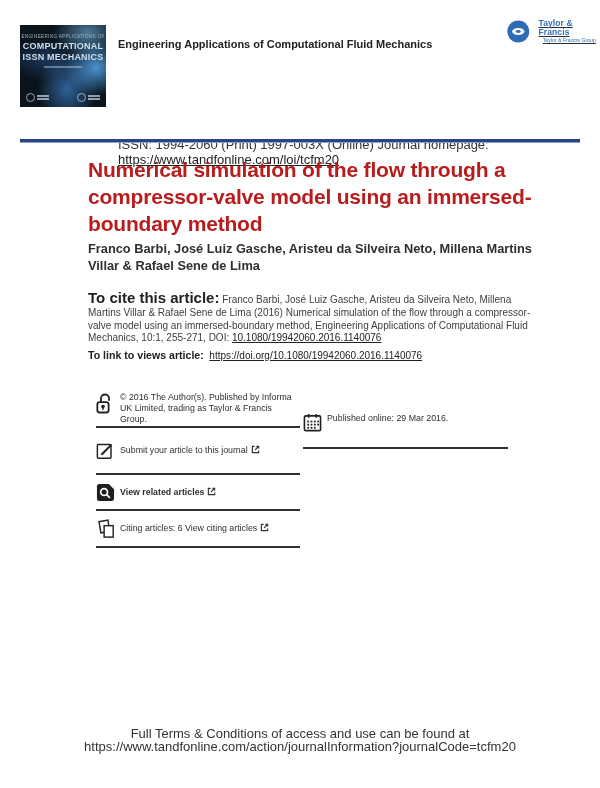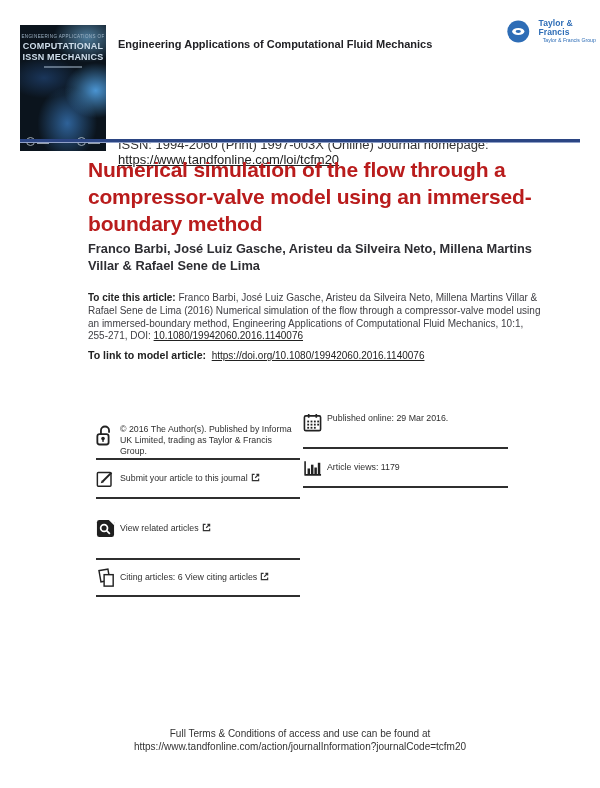--- a/index.html
+++ b/index.html
@@ -1,75 +1,75 @@
 <!DOCTYPE html>
 <html><head>
 <meta charset="utf-8">
 <style>
   html,body{margin:0;padding:0;background:#ffffff;}
   body{width:600px;height:788px;position:relative;overflow:hidden;
        font-family:"Liberation Sans","DejaVu Sans",sans-serif;color:#2d2d31;}
   .abs{position:absolute;}
 
   
-  .cover{left:20px;top:25px;width:86px;height:126px;box-sizing:border-box;
+  .cover{left:20px;top:25px;width:86px;height:82px;box-sizing:border-box;
     padding-top:9px;text-align:center;color:#c6d6e4;
     background:
       radial-gradient(55px 40px at 78% 10%, rgba(130,205,255,.55), transparent 62%),
       radial-gradient(52px 46px at 88% 52%, rgba(90,180,255,.8), transparent 60%),
       radial-gradient(46px 56px at 55% 78%, rgba(70,150,235,.6), transparent 65%),
       radial-gradient(60px 34px at 28% 42%, rgba(45,95,165,.45), transparent 60%),
       #0b141d;}
   .cover-kicker{font-size:4.5px;letter-spacing:.4px;color:#9fb4c6;margin-bottom:2px;}
   .cover-title{font-size:9px;font-weight:700;letter-spacing:.2px;color:#cfdeeb;line-height:10.5px;}
   .cover-subline{width:38px;height:2px;background:rgba(190,210,230,.45);margin:4px auto 0;}
   .cover-logos{position:absolute;bottom:5px;left:6px;right:6px;display:flex;
     justify-content:space-between;align-items:center;}
   .clogo{display:flex;align-items:center;gap:2px;opacity:.75;}
   .cdot{width:7px;height:7px;border:1px solid #cfd8e0;border-radius:50%;display:block;}
   .cbars{display:flex;flex-direction:column;gap:1.5px;}
   .cbars i{display:block;width:12px;height:1.5px;background:#c2ccd6;}
 
   
   .journal-title{left:118px;top:34px;width:380px;font-size:11px;font-weight:700;
     line-height:20px;color:#222226;}
-  .tf-logo{left:506px;top:18px;display:flex;align-items:center;gap:8px;}
+  .tf-logo{left:506px;top:18px;display:flex;align-items:center;gap:8px;text-decoration:underline;}
   .tf-text{color:#2e6db6;line-height:1;}
   .tf-text .l1{font-size:8.5px;font-weight:700;letter-spacing:.1px;}
   .tf-text .l2{font-size:5.2px;margin-top:2px;text-align:center;}
   .issn-line{left:118px;top:137px;width:470px;font-size:13px;color:#333;}
   .issn-line a, .cite a, .link-line a{color:#222;text-decoration:underline;}
   .header-rule{left:20px;top:139px;width:560px;height:3px;background:#2b4583;
     border-bottom:1px solid #8fa0c8;}
 
   
   .article-title{left:88px;top:156px;width:480px;font-size:21px;font-weight:700;
     letter-spacing:-.2px;line-height:27px;color:#b91c1c;}
   .authors{left:88px;top:240px;width:470px;font-size:12.8px;font-weight:700;
     line-height:17px;color:#2e2e33;}
   .cite{left:88px;top:292px;width:458px;font-size:10px;line-height:12.8px;color:#3e3e43;}
-  .cite b{font-size:10px;color:#222;}
+  .cite b{font-size:15px;color:#222;}
   .link-line{left:88px;top:349px;font-size:10px;color:#3e3e43;}
   .link-line b{font-size:10.6px;color:#222;}
 
   
   .col{top:390px;}
-  .col-left{left:96px;width:204px;margin-top:32px;}
+  .col-left{left:96px;width:204px;}
   .col-right{left:303px;width:205px;margin-top:21px;}
   .row{display:flex;align-items:center;border-bottom:2px solid #2f2f2f;box-sizing:border-box;}
   .row.h1{height:38px;align-items:flex-start;padding-top:2px;}
-  .row.h2{height:39px;}
-  .row.h3{height:61px;}
+  .row.h2{height:47px;}
+  .row.h3{height:36px;font-weight:bold;}
   .row.h4{height:37px;}
   .ricon{flex:0 0 24px;width:24px;display:flex;}
   .rtext{font-size:8.8px;line-height:10.8px;color:#2f2f2f;}
   .extlink{margin-left:3px;vertical-align:-1px;}
 
   
-  .footer{left:0;top:727px;width:600px;text-align:center;font-size:10px;
+  .footer{left:0;top:727px;width:600px;text-align:center;font-size:13px;
     line-height:13px;color:#333;}
 </style>
 </head>
 <body>
 
 <div class="abs cover">
   <div class="cover-kicker">ENGINEERING APPLICATIONS OF</div>
   <div class="cover-title">COMPUTATIONAL</div>
   <div class="cover-title">ISSN MECHANICS</div>
   <div class="cover-subline"></div>
@@ -108,21 +108,21 @@
 <div class="abs issn-line"><span>ISSN: 1994-2060 (Print) 1997-003X (Online) Journal homepage: </span><a href="#">https://www.tandfonline.com/loi/tcfm20</a></div>
 
 <div class="abs header-rule"></div>
 
 <div class="abs article-title">Numerical simulation of the flow through a compressor-valve model using an immersed-boundary method</div>
 
 <div class="abs authors">Franco Barbi, José Luiz Gasche, Aristeu da Silveira Neto, Millena Martins Villar &amp; Rafael Sene de Lima</div>
 
 <div class="abs cite"><b>To cite this article:</b><span> Franco Barbi, José Luiz Gasche, Aristeu da Silveira Neto, Millena Martins Villar &amp; Rafael Sene de Lima (2016) Numerical simulation of the flow through a compressor-valve model using an immersed-boundary method, Engineering Applications of Computational Fluid Mechanics, 10:1, 255-271, DOI: </span><a href="#">10.1080/19942060.2016.1140076</a></div>
 
-<div class="abs link-line"><b>To link to model article:</b>&nbsp;&nbsp;<a href="#">https://doi.org/10.1080/19942060.2016.1140076</a></div>
+<div class="abs link-line"><b>To link to views article:</b>&nbsp;&nbsp;<a href="#">https://doi.org/10.1080/19942060.2016.1140076</a></div>
 
 <div class="abs col col-left">
 
   <div class="row h1">
     <span class="ricon">
       <svg width="18" height="23" viewBox="0 0 20 25">
         <path d="M5.5 11 V7 a4.5 4.5 0 0 1 9 0 V9.5" fill="none" stroke="#222" stroke-width="2"></path>
         <rect x="1.5" y="11" width="12.5" height="11.5" rx="2.5" fill="none" stroke="#222" stroke-width="2"></rect>
         <circle cx="7.8" cy="15.8" r="2" fill="#222"></circle>
         <rect x="7" y="16.6" width="1.6" height="3" fill="#222"></rect>
@@ -196,34 +196,20 @@
             <rect x="15" y="11.3" width="1.9" height="1.9"></rect>
           <rect x="4.5" y="14.6" width="1.9" height="1.9"></rect>
             <rect x="8" y="14.6" width="1.9" height="1.9"></rect>
             <rect x="11.5" y="14.6" width="1.9" height="1.9"></rect>
         </g>
       </svg>
     </span>
     <span class="rtext">Published online: 29 Mar 2016.</span>
   </div>
 
-  <div class="row h2">
-    <span class="ricon">
-      <svg width="19" height="18" viewBox="0 0 20 18">
-        <path d="M2.2 2 V16.2 M1.5 16.2 H19" stroke="#222" stroke-width="1.7" fill="none"></path>
-        <g fill="#222">
-          <rect x="4.8" y="9.5" width="2.6" height="6.2"></rect>
-          <rect x="8.4" y="5.5" width="2.6" height="10.2"></rect>
-          <rect x="12" y="8.5" width="2.6" height="7.2"></rect>
-          <rect x="15.6" y="3.5" width="2.6" height="12.2"></rect>
-        </g>
-      </svg>
-    </span>
-    <span class="rtext">Article views: 1179</span>
-  </div>
 
 
 </div>
 
 <div class="abs footer">
   <div>Full Terms &amp; Conditions of access and use can be found at</div>
   <div>https://www.tandfonline.com/action/journalInformation?journalCode=tcfm20</div>
 </div>
 
 </body></html>

